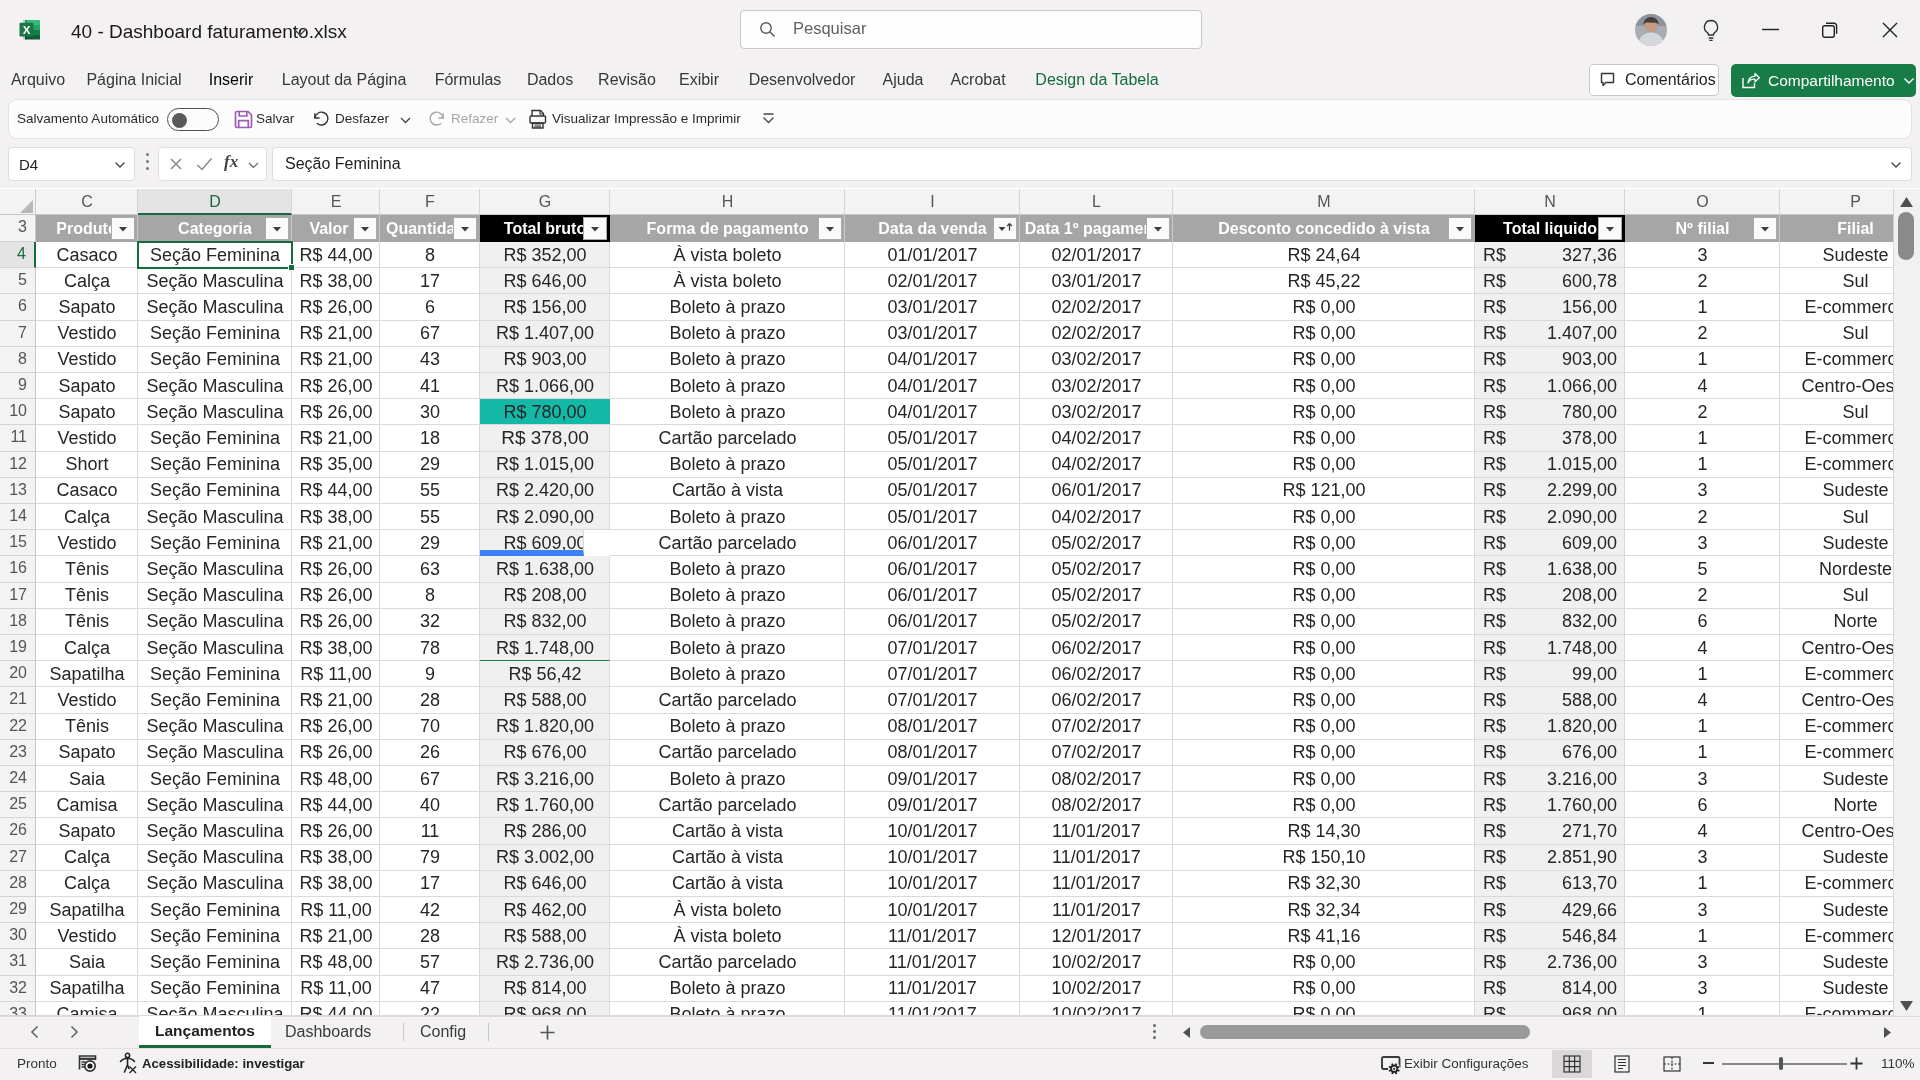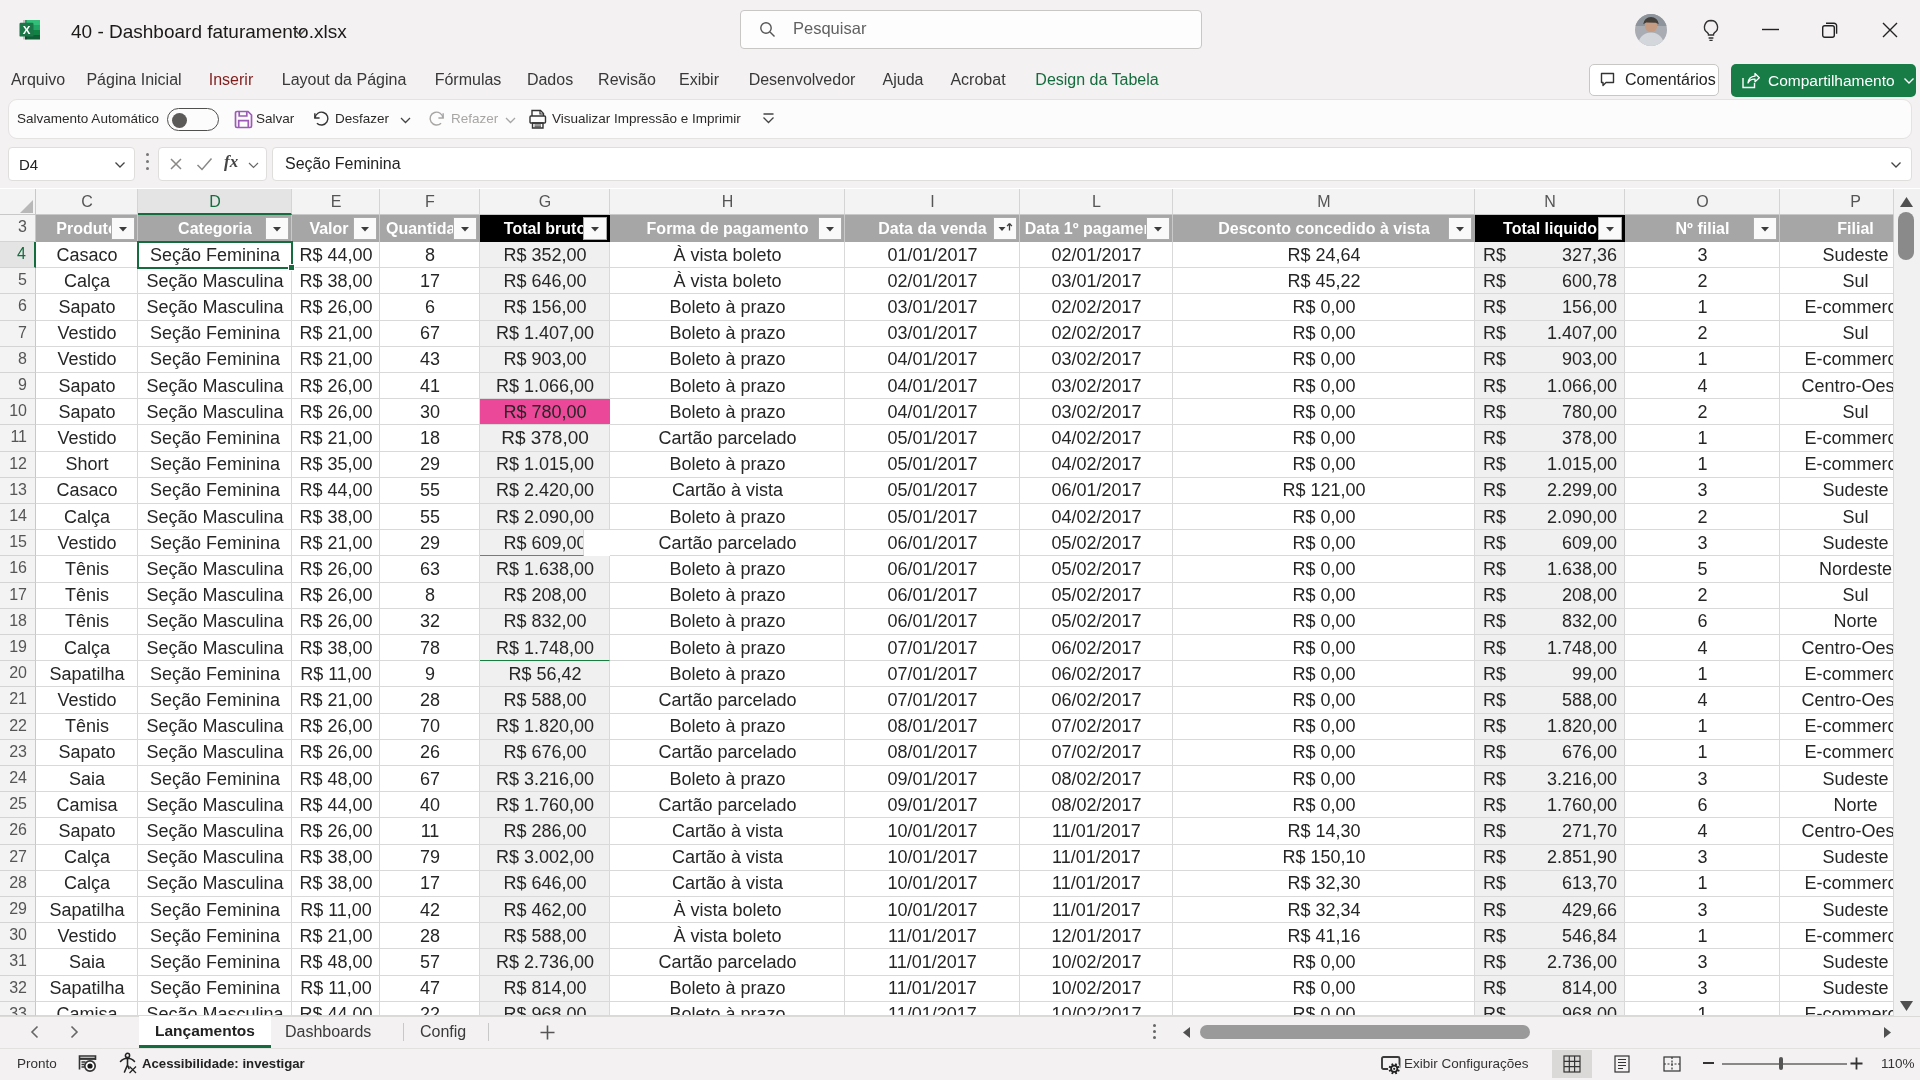--- a/index.html
+++ b/index.html
@@ -49,21 +49,21 @@
   </svg>
 <svg class="a" style="left:1822px;top:22px" width="16" height="16" viewBox="0 0 16 16">
 <rect x="0.7" y="3.7" width="11.6" height="11.6" rx="2" stroke="#222" stroke-width="1.4" fill="none"></rect>
 <path d="M4 1.2 h8 a2.6 2.6 0 0 1 2.6 2.6 v8" stroke="#222" stroke-width="1.4" fill="none"></path>
   </svg>
 <svg class="a" style="left:1882px;top:22px" width="16" height="16" viewBox="0 0 16 16">
     <path d="M1 1 L15 15 M15 1 L1 15" stroke="#222" stroke-width="1.4" fill="none"></path>
   </svg>
 <div class="a" style="left:38px;top:71px;font-size:16px;color:#383838;transform:translateX(-50%)">Arquivo</div>
 <div class="a" style="left:134px;top:71px;font-size:16px;color:#383838;transform:translateX(-50%)">Página Inicial</div>
-<div class="a" style="left:231px;top:71px;font-size:16px;color:#7f1d1d;transform:translateX(-50%)">Inserir</div>
+<div class="a" style="left:231px;top:71px;font-size:16px;color:#000000;transform:translateX(-50%)">Inserir</div>
 <div class="a" style="left:344px;top:71px;font-size:16px;color:#383838;transform:translateX(-50%)">Layout da Página</div>
 <div class="a" style="left:468px;top:71px;font-size:16px;color:#383838;transform:translateX(-50%)">Fórmulas</div>
 <div class="a" style="left:550px;top:71px;font-size:16px;color:#383838;transform:translateX(-50%)">Dados</div>
 <div class="a" style="left:627px;top:71px;font-size:16px;color:#383838;transform:translateX(-50%)">Revisão</div>
 <div class="a" style="left:699px;top:71px;font-size:16px;color:#383838;transform:translateX(-50%)">Exibir</div>
 <div class="a" style="left:802px;top:71px;font-size:16px;color:#383838;transform:translateX(-50%)">Desenvolvedor</div>
 <div class="a" style="left:903px;top:71px;font-size:16px;color:#383838;transform:translateX(-50%)">Ajuda</div>
 <div class="a" style="left:978px;top:71px;font-size:16px;color:#383838;transform:translateX(-50%)">Acrobat</div>
 <div class="a" style="left:1097px;top:71px;font-size:16px;color:#156c3e;transform:translateX(-50%)">Design da Tabela</div>
 <div class="a flex" style="left:1589px;top:64px;width:130px;height:32px;background:#fff;border:1px solid #c9c7c5;border-radius:5px;">
@@ -535,21 +535,21 @@
   </div>
 <div class="a" style="left:138px;top:399.2px;width:154px;height:26.2px;background:#fff;border-bottom:1px solid #d9d9d9;border-right:1px solid #d9d9d9;overflow:hidden">
     <div style="position:absolute;left:0;top:0;width:154px;height:26.2px;display:flex;align-items:center;justify-content:center;font-size:18px;color:#262626">Seção Masculina</div>
   </div>
 <div class="a" style="left:292px;top:399.2px;width:88px;height:26.2px;background:#fff;border-bottom:1px solid #d9d9d9;border-right:1px solid #d9d9d9;overflow:hidden">
     <div style="position:absolute;left:0;top:0;width:88px;height:26.2px;display:flex;align-items:center;justify-content:center;font-size:18px;color:#262626">R$ 26,00</div>
   </div>
 <div class="a" style="left:380px;top:399.2px;width:100px;height:26.2px;background:#fff;border-bottom:1px solid #d9d9d9;border-right:1px solid #d9d9d9;overflow:hidden">
     <div style="position:absolute;left:0;top:0;width:100px;height:26.2px;display:flex;align-items:center;justify-content:center;font-size:18px;color:#262626">30</div>
   </div>
-<div class="a" style="left:480px;top:399.2px;width:140px;height:26.2px;background:#ec4899;border-bottom:1px solid #d9d9d9;border-right:1px solid #3b82f6;overflow:hidden">
+<div class="a" style="left:480px;top:399.2px;width:140px;height:26.2px;background:#14b8a6;border-bottom:1px solid #d9d9d9;border-right:1px solid #3b82f6;overflow:hidden">
     <div style="position:absolute;left:0;top:0;width:130px;height:26.2px;display:flex;align-items:center;justify-content:center;font-size:18px;color:#262626">R$ 780,00</div>
   </div>
 <div class="a" style="left:610px;top:399.2px;width:235px;height:26.2px;background:#fff;border-bottom:1px solid #d9d9d9;border-right:1px solid #d9d9d9;overflow:hidden">
     <div style="position:absolute;left:0;top:0;width:235px;height:26.2px;display:flex;align-items:center;justify-content:center;font-size:18px;color:#262626">Boleto à prazo</div>
   </div>
 <div class="a" style="left:845px;top:399.2px;width:175px;height:26.2px;background:#fff;border-bottom:1px solid #d9d9d9;border-right:1px solid #d9d9d9;overflow:hidden">
     <div style="position:absolute;left:0;top:0;width:175px;height:26.2px;display:flex;align-items:center;justify-content:center;font-size:18px;color:#262626">04/01/2017</div>
   </div>
 <div class="a" style="left:1020px;top:399.2px;width:153px;height:26.2px;background:#fff;border-bottom:1px solid #d9d9d9;border-right:1px solid #d9d9d9;overflow:hidden">
     <div style="position:absolute;left:0;top:0;width:153px;height:26.2px;display:flex;align-items:center;justify-content:center;font-size:18px;color:#262626">03/02/2017</div>
@@ -730,21 +730,21 @@
   </div>
 <div class="a" style="left:138px;top:530.2px;width:154px;height:26.2px;background:#fff;border-bottom:1px solid #d9d9d9;border-right:1px solid #d9d9d9;overflow:hidden">
     <div style="position:absolute;left:0;top:0;width:154px;height:26.2px;display:flex;align-items:center;justify-content:center;font-size:18px;color:#262626">Seção Feminina</div>
   </div>
 <div class="a" style="left:292px;top:530.2px;width:88px;height:26.2px;background:#fff;border-bottom:1px solid #d9d9d9;border-right:1px solid #d9d9d9;overflow:hidden">
     <div style="position:absolute;left:0;top:0;width:88px;height:26.2px;display:flex;align-items:center;justify-content:center;font-size:18px;color:#262626">R$ 21,00</div>
   </div>
 <div class="a" style="left:380px;top:530.2px;width:100px;height:26.2px;background:#fff;border-bottom:1px solid #d9d9d9;border-right:1px solid #d9d9d9;overflow:hidden">
     <div style="position:absolute;left:0;top:0;width:100px;height:26.2px;display:flex;align-items:center;justify-content:center;font-size:18px;color:#262626">29</div>
   </div>
-<div class="a" style="left:480px;top:530.2px;width:104px;height:26.2px;background:#f0f0f0;border-bottom:1px solid #3b82f6;border-right:1px solid #d9d9d9;overflow:hidden">
+<div class="a" style="left:480px;top:530.2px;width:104px;height:26.2px;background:#f0f0f0;border-bottom:6px solid #3b82f6;border-right:1px solid #d9d9d9;overflow:hidden">
     <div style="position:absolute;left:0;top:0;width:130px;height:26.2px;display:flex;align-items:center;justify-content:center;font-size:18px;color:#262626">R$ 609,00</div>
   </div>
 <div class="a" style="left:610px;top:530.2px;width:235px;height:26.2px;background:#fff;border-bottom:1px solid #d9d9d9;border-right:1px solid #d9d9d9;overflow:hidden">
     <div style="position:absolute;left:0;top:0;width:235px;height:26.2px;display:flex;align-items:center;justify-content:center;font-size:18px;color:#262626">Cartão parcelado</div>
   </div>
 <div class="a" style="left:845px;top:530.2px;width:175px;height:26.2px;background:#fff;border-bottom:1px solid #d9d9d9;border-right:1px solid #d9d9d9;overflow:hidden">
     <div style="position:absolute;left:0;top:0;width:175px;height:26.2px;display:flex;align-items:center;justify-content:center;font-size:18px;color:#262626">06/01/2017</div>
   </div>
 <div class="a" style="left:1020px;top:530.2px;width:153px;height:26.2px;background:#fff;border-bottom:1px solid #d9d9d9;border-right:1px solid #d9d9d9;overflow:hidden">
     <div style="position:absolute;left:0;top:0;width:153px;height:26.2px;display:flex;align-items:center;justify-content:center;font-size:18px;color:#262626">05/02/2017</div>

